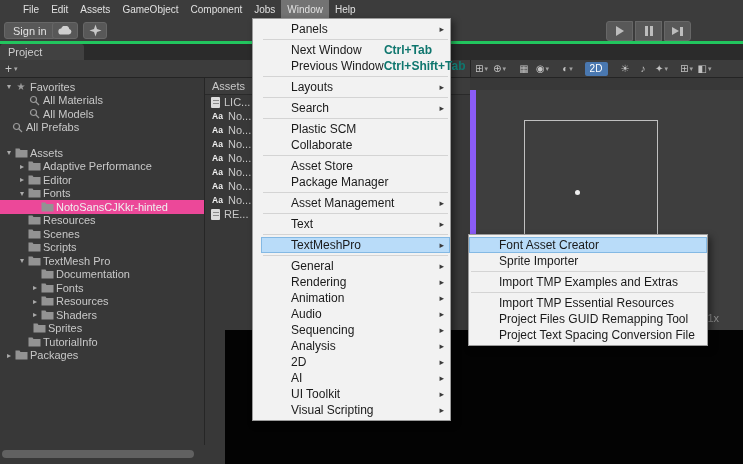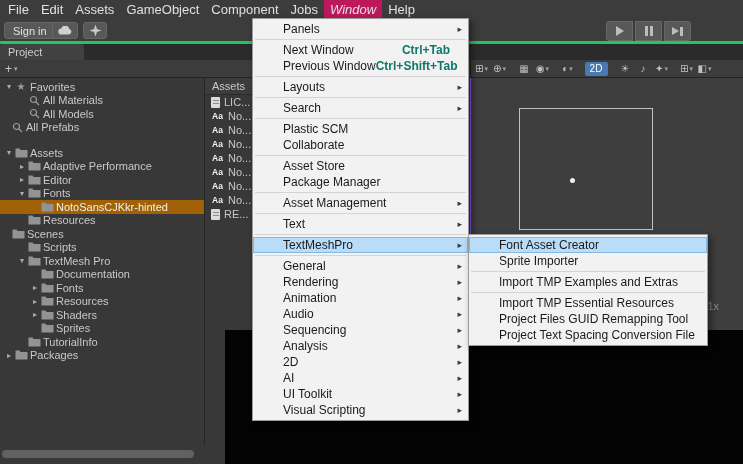--- a/index.html
+++ b/index.html
@@ -1,22 +1,22 @@
 <!DOCTYPE html>
 <html><head>
 <meta charset="utf-8">
 <style>
   html,body{margin:0;padding:0;background:#2b2b2b;}
   body{font-family:"Liberation Sans","DejaVu Sans",sans-serif;}
   .app{position:relative;width:743px;height:464px;overflow:hidden;background:#383838;}
 
   
-  .menubar{position:absolute;left:0;top:0;right:0;height:18px;background:#3c3c3c;display:flex;align-items:stretch;font-size:13px;color:#e0e0e0;padding-left:2px;z-index:40;}
+  .menubar{position:absolute;left:0;top:0;right:0;height:18px;background:#3c3c3c;display:flex;align-items:stretch;font-size:10px;color:#e0e0e0;padding-left:17px;z-index:40;}
   .mitem{padding:0 6px;display:flex;align-items:center;cursor:default;}
-  .mitem.active{background:#be185d;font-style:italic;}
+  .mitem.active{background:#737373;}
 
   
   .toolbar{position:absolute;top:18px;left:0;right:0;height:26px;background:#3c3c3c;border-bottom:3px solid #22c55e;box-sizing:border-box;z-index:10;}
   .btn{position:absolute;background:#585858;border:1px solid #676767;border-radius:3px;color:#e2e2e2;font-size:11px;font-family:inherit;display:flex;align-items:center;justify-content:center;padding:0 8px;}
   .signin{left:4px;top:4px;height:17px;box-sizing:border-box;}
   .iconbtn{padding:0;}
   .cloudbtn{left:52px;top:4px;width:26px;height:17px;box-sizing:border-box;}
   .svcbtn{left:83px;top:4px;width:24px;height:17px;box-sizing:border-box;}
   .playgroup{position:absolute;right:52px;top:3px;display:flex;gap:2px;}
   .pbtn{width:27px;height:20px;background:#585858;border:1px solid #676767;box-sizing:border-box;display:flex;align-items:center;justify-content:center;}
@@ -44,47 +44,47 @@
   .sbtn.gap{margin-left:7px;}
 
   
   .left-bg{position:absolute;left:0;top:78px;width:225px;bottom:0;background:#383838;z-index:1;}
   .tree{position:absolute;left:0;top:78px;width:205px;height:367px;background:#383838;border-right:1px solid #262626;box-sizing:border-box;font-size:11px;color:#c8c8c8;padding-top:2px;overflow:hidden;z-index:2;}
   .trow{height:13.5px;display:flex;align-items:center;white-space:nowrap;cursor:default;}
   .trow .arrow{width:10px;flex:none;text-align:center;font-size:8px;color:#ababab;}
   .trow .ico{flex:none;display:inline-flex;align-items:center;justify-content:center;width:14px;margin-right:2px;}
   .trow .star{font-size:10px;color:#9c9c9c;}
   .trow .lbl{overflow:hidden;text-overflow:ellipsis;}
-  .trow.selected{background:#a16207;color:#f0f0f0;}
+  .trow.selected{background:#ec4899;color:#f0f0f0;}
   .trow.gap-before{margin-top:12px;}
 
   
   .hscroll{position:absolute;left:0;top:445px;width:225px;height:19px;background:#383838;z-index:3;}
   .hthumb{position:absolute;left:2px;top:5px;width:192px;height:8px;background:#616161;border-radius:4px;}
 
   
   .assets{position:absolute;left:205px;top:78px;width:265px;height:252px;background:#383838;box-sizing:border-box;z-index:2;}
   .assets-header{height:16px;background:#3c3c3c;border-bottom:1px solid #2a2a2a;color:#c8c8c8;font-size:11px;line-height:16px;padding-left:7px;}
   .frow{height:14px;display:flex;align-items:center;gap:4px;padding-left:6px;font-size:11px;color:#c8c8c8;white-space:nowrap;}
   .ico-doc{width:9px;height:11px;background:#dcdcdc;border-radius:1px;position:relative;flex:none;}
   .ico-doc::after{content:"";position:absolute;left:1.5px;right:1.5px;top:3px;height:6px;background:repeating-linear-gradient(#8a8a8a 0 1px,transparent 1px 3px);}
   .ico-font{width:13px;flex:none;font-size:8.5px;font-weight:bold;color:#f0f0f0;text-align:center;}
 
   
-  .scene{position:absolute;left:470px;top:78px;width:273px;height:252px;background:#3e3e3e;border-left:1px solid #8b5cf6;box-sizing:border-box;z-index:2;}
+  .scene{position:absolute;left:470px;top:90px;width:273px;height:252px;background:#3e3e3e;border-left:6px solid #8b5cf6;box-sizing:border-box;z-index:2;}
   .scene-rect{position:absolute;left:48px;top:30px;width:132px;height:120px;border:1px solid #c0c0c0;}
   .scene-dot{position:absolute;left:99px;top:100px;width:5px;height:5px;background:#efefef;border-radius:50%;}
   .scale{position:absolute;right:24px;bottom:18px;color:#8c8c8c;font-size:11px;}
 
   
   .gameview{position:absolute;left:225px;top:330px;right:0;bottom:0;background:#030303;z-index:2;}
 
   
   .menu{position:absolute;background:#f2f2f2;border:1px solid #9b9b9b;box-shadow:3px 3px 7px rgba(0,0,0,.45);padding:2px 0;box-sizing:border-box;font-size:12px;color:#1a1a1a;z-index:100;}
-  .window-menu{left:252px;top:18px;width:217px;}
+  .window-menu{left:252px;top:18px;width:199px;padding-left:8px;}
   .tmp-submenu{left:468px;top:234px;width:240px;}
   .menu-item{height:16px;display:flex;align-items:center;padding:0 6px 0 30px;position:relative;cursor:default;}
   .mi-label{white-space:nowrap;}
   .mi-shortcut{margin-left:auto;padding-right:12px;white-space:nowrap;color:#0f766e;font-weight:bold;}
   .mi-caret{position:absolute;right:6px;font-size:9px;color:#3a3a3a;}
   .menu-item.hl{background:#b9dcf9;box-shadow:inset 0 0 0 1px #84b9e4;}
   .menu-item.sep-after{margin-bottom:5px;}
   .menu-item.sep-after::after{content:"";position:absolute;left:2px;right:2px;bottom:-3px;height:1px;background:#d4d4d4;}
 </style>
 </head>
@@ -336,21 +336,21 @@
         <span class="arrow"></span>
 
         <span class="ico">
           <svg width="13" height="10" viewBox="0 0 13 10">
             <path d="M0.5 0.5h4l1 1.5h7v7.5h-12z" fill="#939393"></path>
           </svg>
         </span>
         <span class="lbl">Resources</span>
       </div>
 
-      <div class="trow" style="padding-left: 1px;">
+      <div class="trow" style="padding-left: 17px;">
         <span class="arrow"></span>
 
         <span class="ico">
           <svg width="13" height="10" viewBox="0 0 13 10">
             <path d="M0.5 0.5h4l1 1.5h7v7.5h-12z" fill="#939393"></path>
           </svg>
         </span>
         <span class="lbl">Scenes</span>
       </div>
 
@@ -413,21 +413,21 @@
         <span class="arrow">▸</span>
 
         <span class="ico">
           <svg width="13" height="10" viewBox="0 0 13 10">
             <path d="M0.5 0.5h4l1 1.5h7v7.5h-12z" fill="#939393"></path>
           </svg>
         </span>
         <span class="lbl">Shaders</span>
       </div>
 
-      <div class="trow" style="padding-left: 30px;">
+      <div class="trow" style="padding-left: 22px;">
         <span class="arrow"></span>
 
         <span class="ico">
           <svg width="13" height="10" viewBox="0 0 13 10">
             <path d="M0.5 0.5h4l1 1.5h7v7.5h-12z" fill="#939393"></path>
           </svg>
         </span>
         <span class="lbl">Sprites</span>
       </div>
 

